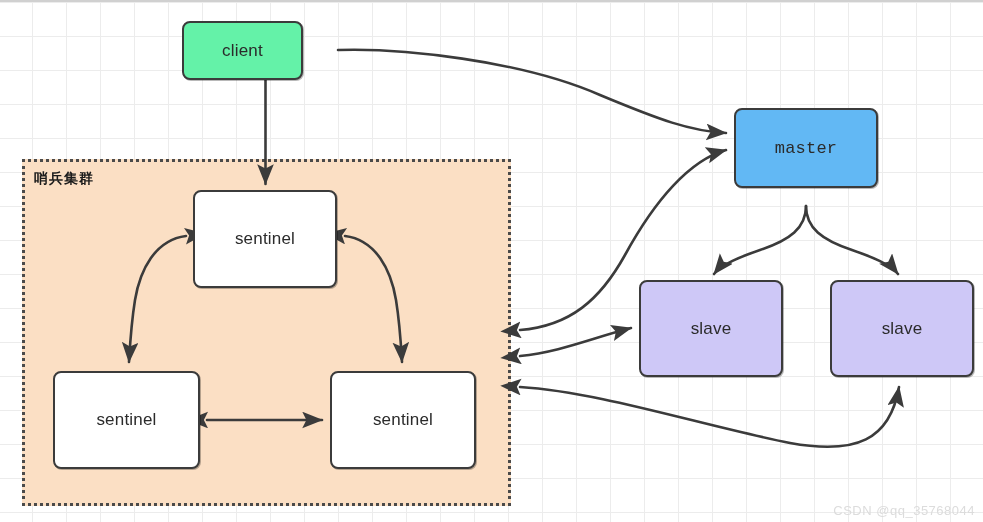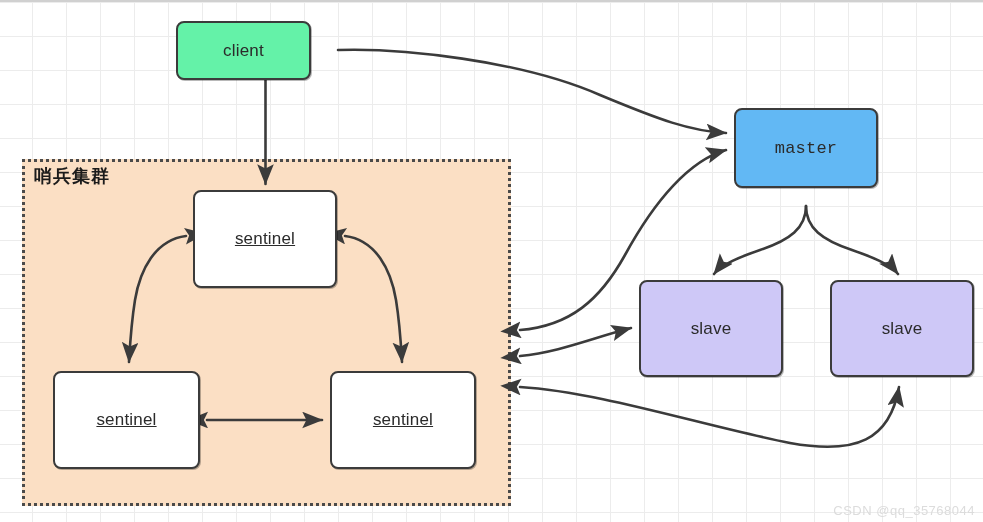--- a/index.html
+++ b/index.html
@@ -54,33 +54,32 @@
   }
   .node-master {
     background: #62b8f4;
   }
   .node-slave {
     background: #cec8f7;
     text-align: center;
   }
   .node-sentinel {
     background: #ffffff;
-    text-decoration: underline;
   }
   #sentinel-cluster {
     position: absolute;
     box-sizing: border-box;
     background: #fbdfc4;
     border: 3px dotted #4a4a4a;
   }
   #cluster-title {
     position: absolute;
     left: 34px;
-    top: 164px;
-    font-size: 18px;
+    top: 170px;
+    font-size: 14px;
     font-weight: bold;
     color: #1b1b1b;
     letter-spacing: 1px;
   }
   #watermark {
     position: absolute;
     right: 8px;
     bottom: 4px;
     font-size: 13px;
     color: #dcdcdc;
@@ -125,21 +124,21 @@
       <path d="M207,420 L322,420" marker-start="url(#ah-start)" marker-end="url(#ah)"></path>
 
       <path d="M520,330 C570,326 600,300 625,255 C655,200 690,160 726,150" marker-start="url(#ah-start)" marker-end="url(#ah)"></path>
 
       <path d="M520,356 C560,352 592,338 631,328" marker-start="url(#ah-start)" marker-end="url(#ah)"></path>
 
       <path d="M520,387 C600,392 700,425 790,443 C856,455 890,440 899,387" marker-start="url(#ah-start)" marker-end="url(#ah)"></path>
     </g>
   </svg>
 
-  <div class="node node-client" style="left:176px; top:21px; width:135px; height:59px;">
+  <div class="node node-client" style="left:182px; top:21px; width:121px; height:59px;">
     <span>client</span>
   </div>
 
   <div class="node node-master" style="left:734px; top:108px; width:144px; height:80px;font-family:Liberation Mono, monospace;">
     <span>master</span>
   </div>
 
   <div class="node node-slave" style="left:639px; top:280px; width:144px; height:97px;">
     <span>slave</span>
   </div>

